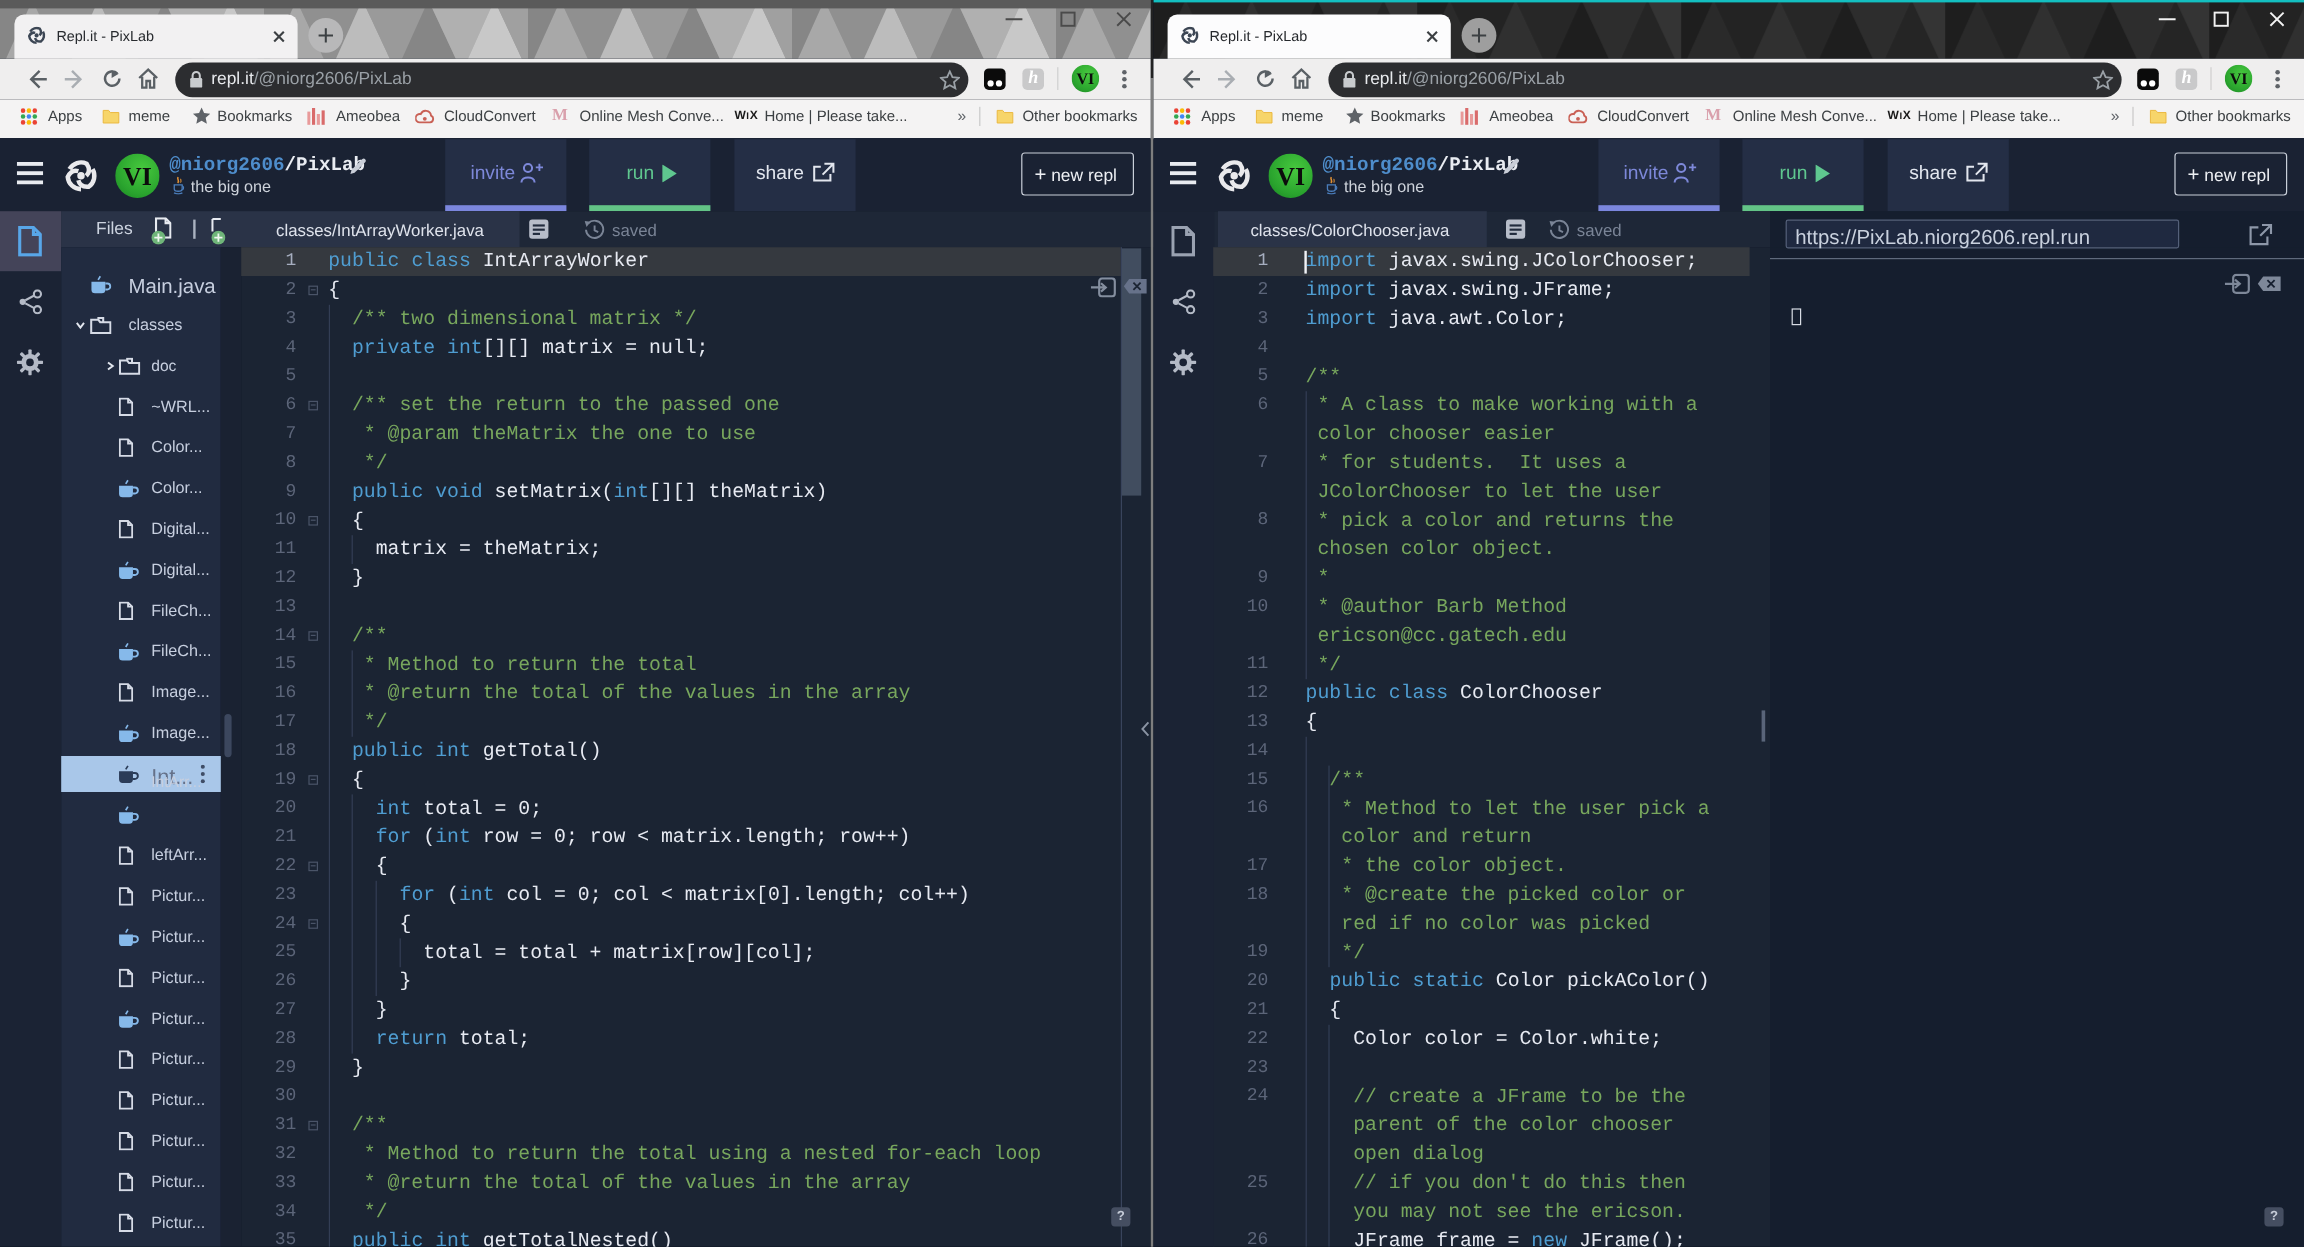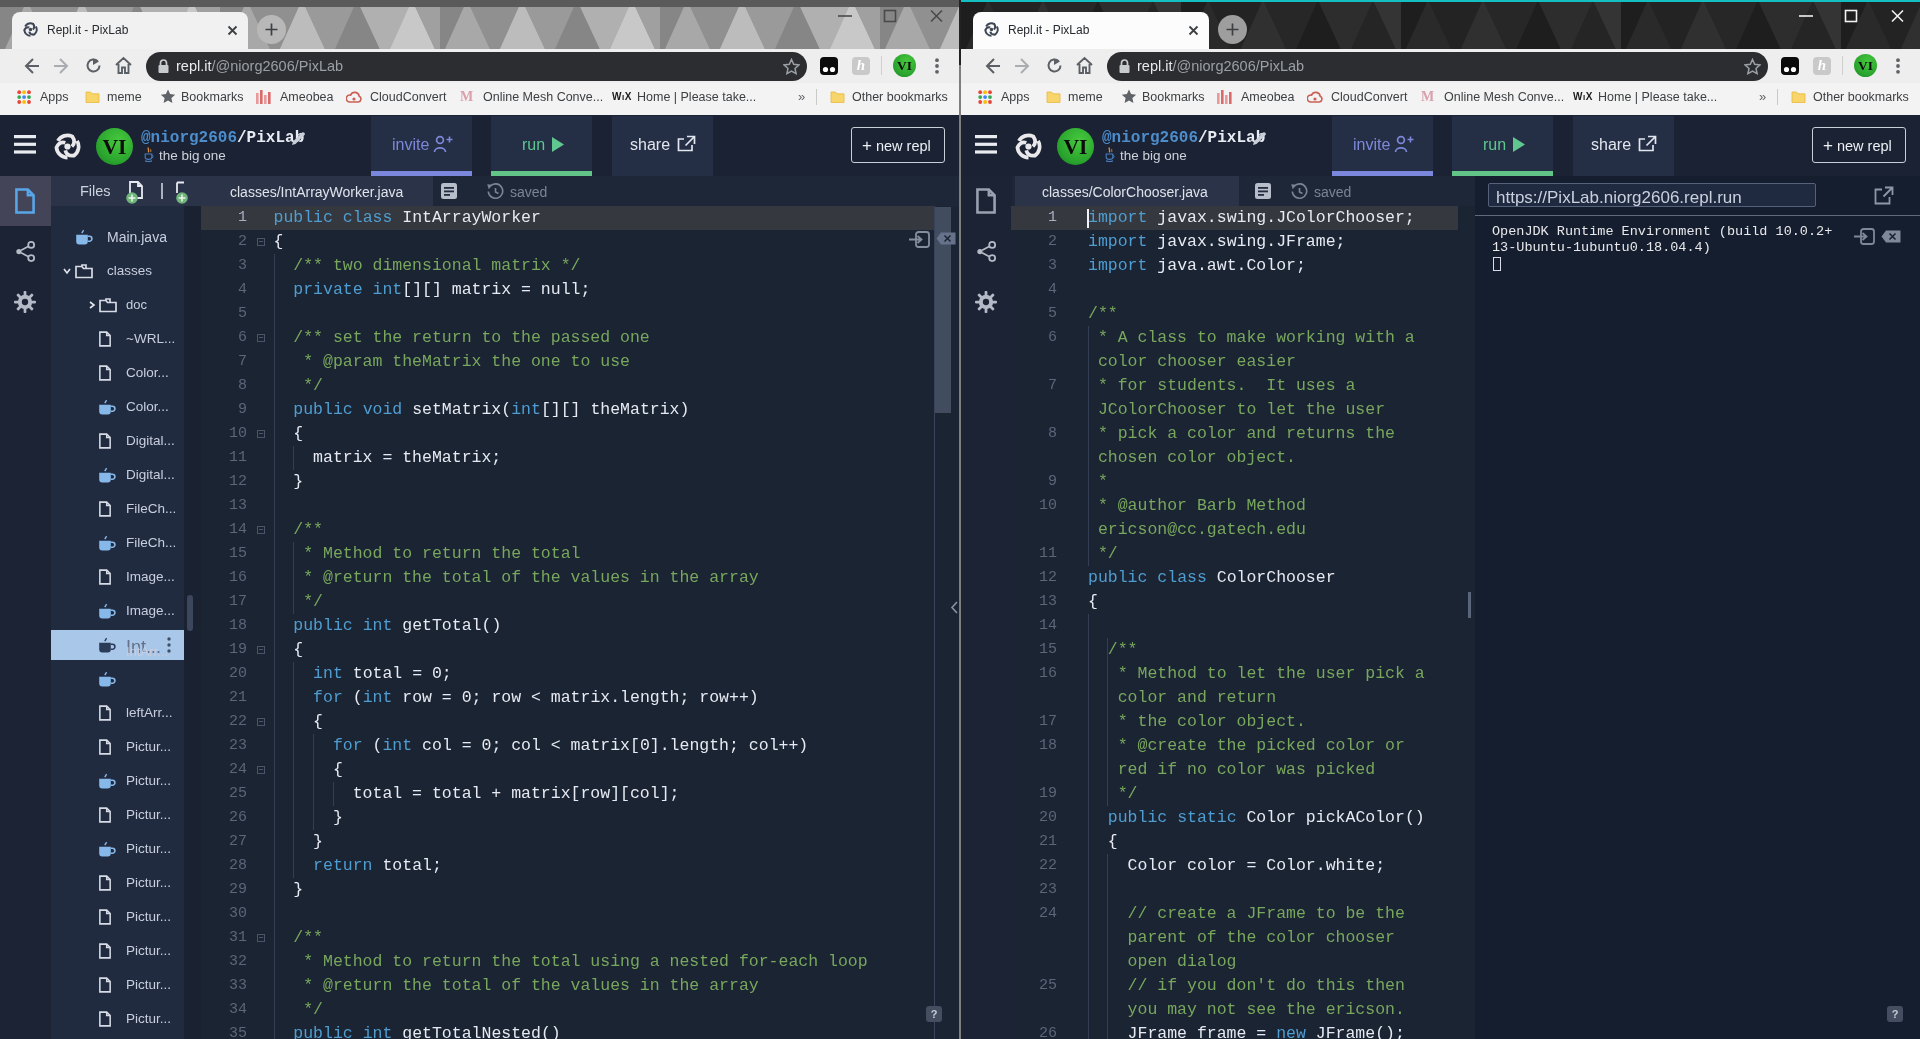--- a/index.html
+++ b/index.html
@@ -257,21 +257,21 @@
       <circle cx="16" cy="16" r="4.6" fill="#1b2334"></circle>
     </svg>
     <div class="abs" style="left:51px;top:206px;width:133px;height:833px;background:#212b40"></div>
     <div class="abs" style="left:184px;top:206px;width:17px;height:833px;background:#1a2232"></div>
     <div class="abs" style="left:187px;top:595px;width:6px;height:36px;background:#3c475e;border-radius:3px"></div>
     <svg class="abs" style="left:75px;top:228.5px" width="18" height="17" viewBox="0 0 18 17">
       <path d="M1.2,5.8 h11.6 v6.6 a3,3 0 0 1 -3,3 h-5.6 a3,3 0 0 1 -3,-3 Z" fill="#86b9ea"></path>
       <path d="M12.8,7.2 h1.6 a2.5,2.5 0 0 1 0,5 h-1.6" fill="none" stroke="#86b9ea" stroke-width="1.6"></path>
       <path d="M6.8,4.2 L8.6,1.2" stroke="#86b9ea" stroke-width="1.4"></path>
     </svg>
-    <div class="abs" style="left:107px;top:229px;font-size:14px;color:#c7cfdf;white-space:nowrap">Main.java</div>
+    <div class="abs" style="left:107px;top:229px;font-size:17px;color:#c7cfdf;white-space:nowrap">Main.java</div>
     <svg class="abs" style="left:62px;top:266px" width="10" height="10">
       <path d="M2,3 L5,7 L8,3" stroke="#e2e6ee" stroke-width="1.6" fill="none"></path>
     </svg>
     <svg class="abs" style="left:75px;top:263.5px" width="18" height="15" viewBox="0 0 18 15">
       <path d="M1,2.5 h6 l1.5,2 h8.5 v9 h-16 Z M7,2.5 v-1.5 h4 v3.5" fill="none" stroke="#d6dbe6" stroke-width="1.7"></path>
     </svg>
     <div class="abs" style="left:107px;top:263px;font-size:13.5px;color:#c7cfdf;white-space:nowrap">classes</div>
     <svg class="abs" style="left:87px;top:300px" width="10" height="10">
       <path d="M3,2 L7,5 L3,8" stroke="#e2e6ee" stroke-width="1.6" fill="none"></path>
     </svg>
@@ -817,22 +817,20 @@
     <div class="abs" style="left:507px;top:592px;width:3px;height:26px;background:#5a657a"></div>
     <div class="abs" style="left:514px;top:206px;width:446px;height:833px;background:#151e2e"></div>
     <div class="abs" style="left:514px;top:176px;width:446px;height:30px;background:#151e2e"></div>
     <div class="abs" style="left:527px;top:183px;width:328px;height:24px;background:#1f2940;border:1px solid #55617a;border-radius:2px"></div>
     <div class="abs" style="left:535px;top:188px;font-size:17px;color:#c9d1de;white-space:nowrap">https://PixLab.niorg2606.repl.run</div>
     <svg class="abs" style="left:913px;top:186px" width="20" height="19">
       <path d="M8,3.5 H1.5 V17.5 H15.5 V11" fill="none" stroke="#8d97a8" stroke-width="1.8"></path>
       <path d="M11,1.5 H18.5 V9 M18.5,1.5 L9.5,10.5" fill="none" stroke="#8d97a8" stroke-width="1.8"></path>
     </svg>
     <div class="abs" style="left:514px;top:215px;width:446px;height:1px;background:#5f6a7c"></div>
-    <pre class="abs" style="left:531px;top:224px;font-size:13.5px;line-height:15.5px;color:#e8e8ea;font-family:'Liberation Mono',monospace">OpenJDK Runtime Environment (build 10.0.2+
-13-Ubuntu-1ubuntu0.18.04.4)</pre>
     <div class="abs" style="left:532px;top:257px;width:8px;height:14px;border:1.5px solid #d8dce4"></div>
     <svg class="abs" style="left:893px;top:228px" width="21" height="17">
       <rect x="7" y="1" width="13" height="15" rx="2.5" fill="none" stroke="#7e8899" stroke-width="1.8"></rect>
       <path d="M0,8.5 H12 M8.5,5 L12.5,8.5 L8.5,12" fill="none" stroke="#7e8899" stroke-width="1.8"></path>
     </svg>
     <svg class="abs" style="left:920px;top:230px" width="20" height="13">
       <path d="M5,0.5 H19.5 V12.5 H5 L0.5,6.5 Z" fill="#7e8899"></path>
       <path d="M8.5,3.5 L14.5,9.5 M14.5,3.5 L8.5,9.5" stroke="#151e2e" stroke-width="1.5"></path>
     </svg>
     <div class="abs" style="left:926px;top:1006px;width:16px;height:16px;background:#454e61;border-radius:3px;color:#c6ccd8;font-size:11px;font-weight:bold;text-align:center;line-height:16px">?</div>

